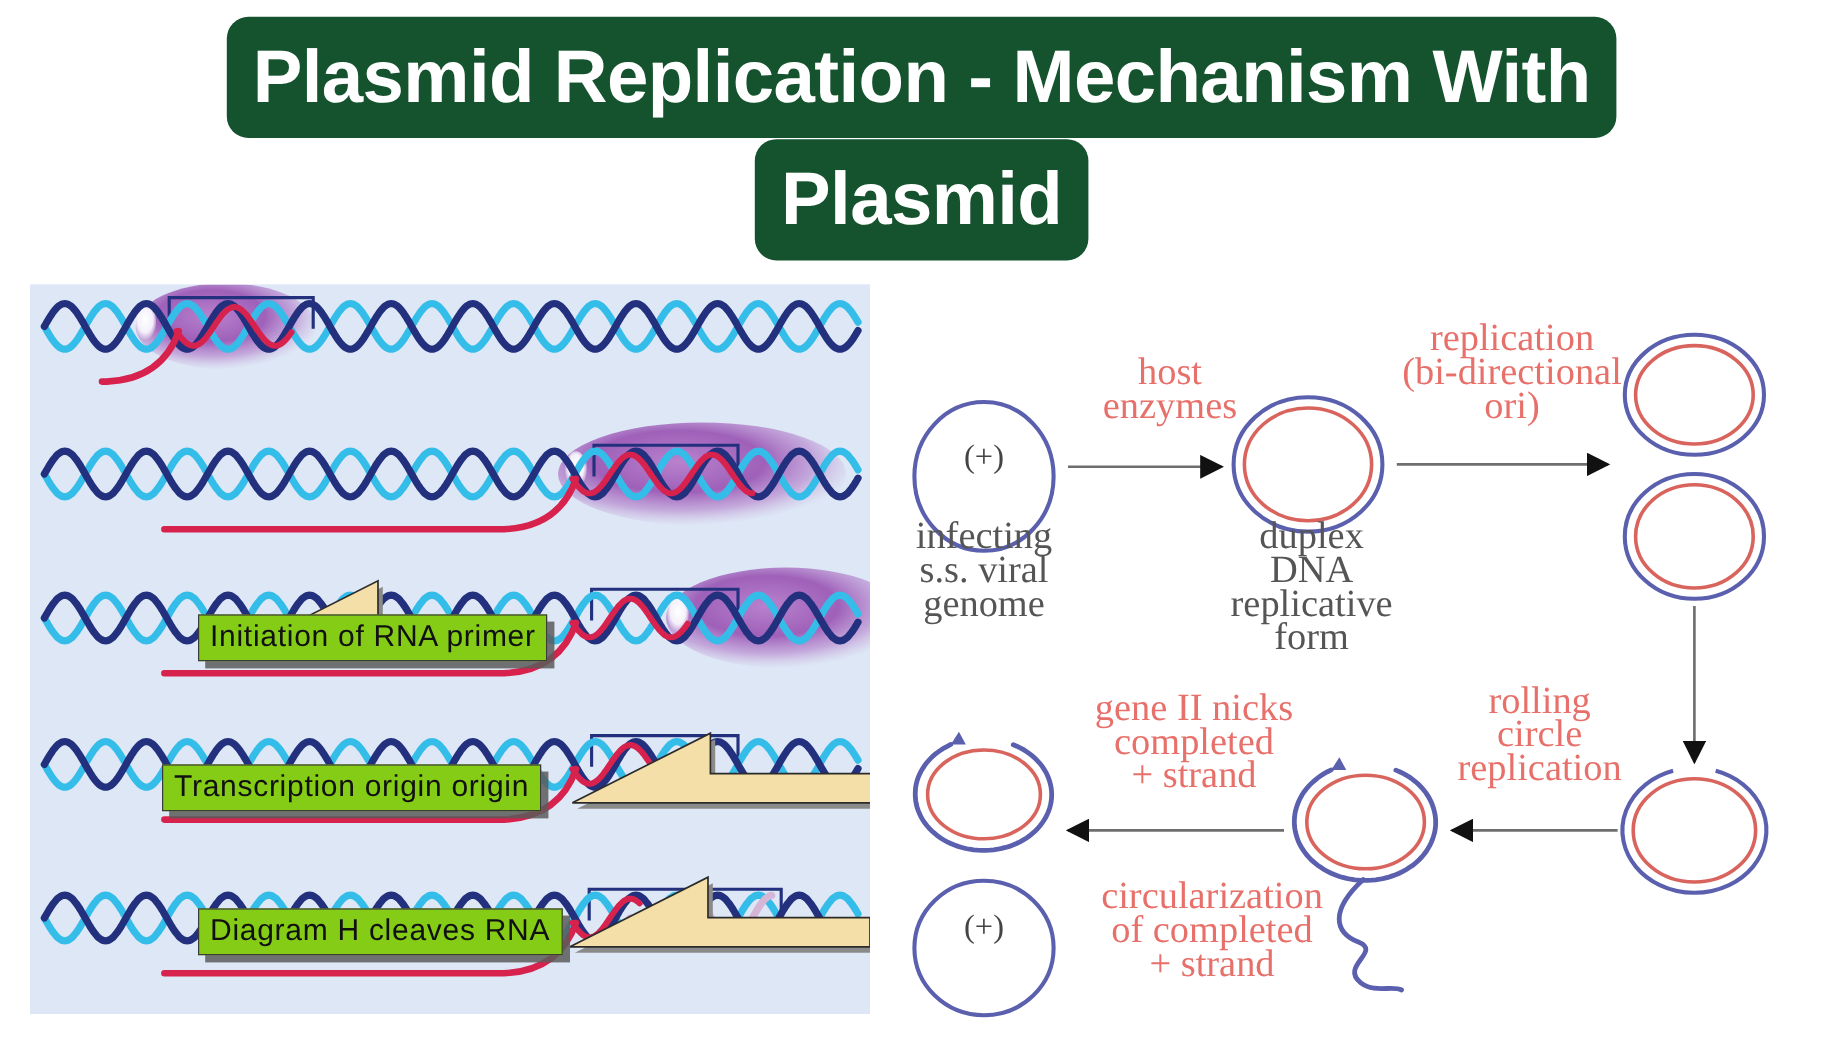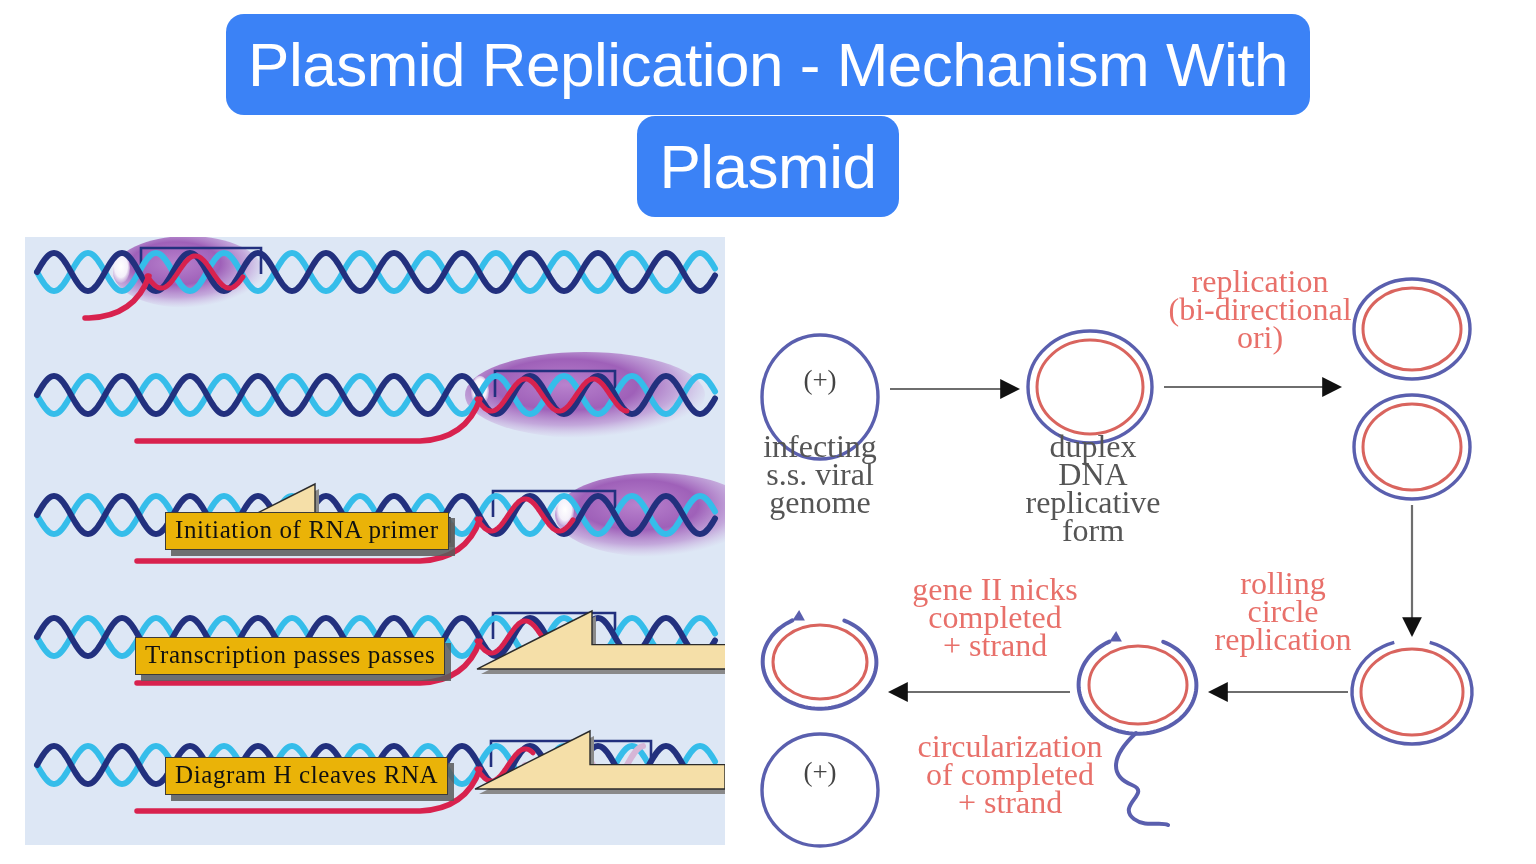--- a/index.html
+++ b/index.html
@@ -7,45 +7,45 @@
     width:1536px;height:864px;background:#ffffff;overflow:hidden;
     font-family:"Liberation Sans",sans-serif;position:relative;
   }
   
   #title-banner{
     position:absolute;left:0;top:22px;width:1536px;
     text-align:center;line-height:86px;
   }
   .title-line{
     display:inline;
-    background:#3b82f6;
+    background:#14532d;
     color:#ffffff;
     font-size:62px;
-    font-weight:normal;
+    font-weight:bold;
     letter-spacing:-0.5px;
     padding:16px 22px;
     border-radius:18px;
     box-decoration-break:clone;
     -webkit-box-decoration-break:clone;
   }
   
   #left-panel{
     position:absolute;left:25px;top:237px;width:700px;height:608px;
     background:#dde7f5;overflow:hidden;
   }
   
   .callout{position:absolute;}
   .callout .lbl{
     position:absolute;
-    background:#eab308;
+    background:#84cc16;
     border:1.5px solid #3b3b3b;
     box-shadow:6px 6px 0 rgba(90,90,90,0.85);
     color:#111111;
     font-size:25px;
-    font-family:Liberation Serif, serif;
+    font-family:Liberation Sans, sans-serif;
     letter-spacing:0.6px;
     padding:3px 9px 5px 9px;
     white-space:nowrap;
   }
   
   #right-panel{position:absolute;left:740px;top:237px;width:796px;height:627px;background:#fff;}
   .rnode{position:absolute;}
   .rlabel{
     position:absolute;text-align:center;
     font-family:"Liberation Serif",serif;
@@ -141,21 +141,21 @@
       <g>
         <path d="M455 800 L570 742 L570 775.64 L705 775.64 L705 800 L530 800 Z" fill="#8a8a8a" transform="translate(4,5)"></path>
         <path d="M455 800 L570 742 L570 775.64 L705 775.64 L705 800 L530 800 Z" fill="#f5dfa8" stroke="#2b2b2b" stroke-width="1.4"></path>
       </g>
     </svg>
 
   <div class="callout" style="left:140px;top:275px;">
     <div class="lbl">Initiation of RNA primer</div>
   </div>
   <div class="callout" style="left:110px;top:400px;">
-    <div class="lbl">Transcription passes passes</div>
+    <div class="lbl">Transcription origin origin</div>
   </div>
   <div class="callout" style="left:140px;top:520px;">
     <div class="lbl">Diagram H cleaves RNA</div>
   </div>
   <div class="callout" style="left:10px;top:640px;">
     
   </div>
   <div class="callout" style="left:155px;top:768px;">
     
   </div>
@@ -216,17 +216,18 @@
     <div class="plus-txt">(+)</div>
   </div>
   <div class="rlabel" style="left:278px;top:195px;width:150px;">duplex DNA<br>replicative<br>form</div>
 
   <div class="rlabel" style="left:10px;top:195px;width:140px;">infecting<br>s.s. viral<br>genome</div>
 
   <div class="rnode" style="left:20px;top:520px;width:120px;">
     <div class="plus-txt">(+)</div>
   </div>
 
+  <div class="rlabel red" style="left:165px;top:58px;width:140px;">host<br>enzymes</div>
   <div class="rlabel red" style="left:425px;top:30px;width:190px;">replication<br>(bi-directional<br>ori)</div>
   <div class="rlabel red" style="left:468px;top:332px;width:150px;">rolling<br>circle<br>replication</div>
   <div class="rlabel red" style="left:160px;top:338px;width:190px;">gene II nicks<br>completed<br>+ strand</div>
   <div class="rlabel red" style="left:165px;top:495px;width:210px;">circularization<br>of completed<br>+ strand</div>
 </div>
 
 </body></html>

